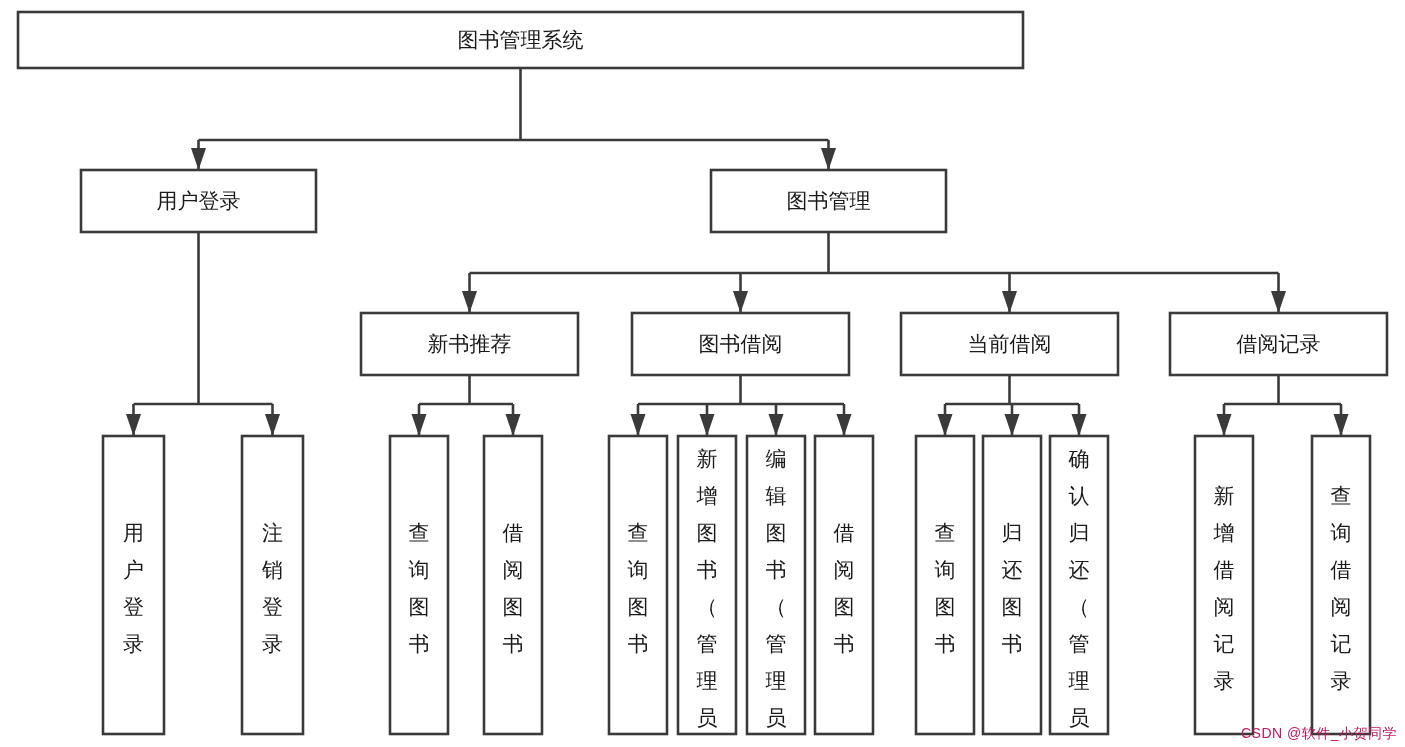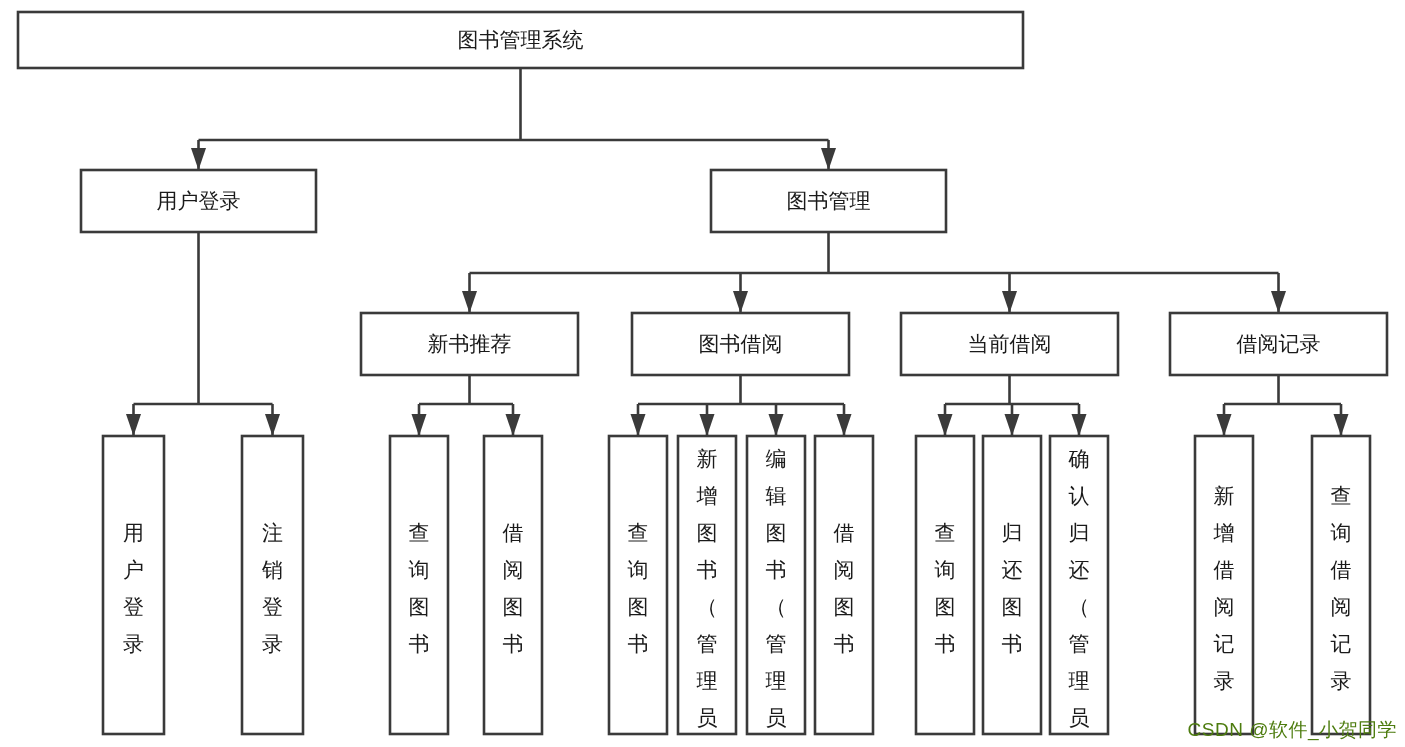--- a/index.html
+++ b/index.html
@@ -53,22 +53,22 @@
     font-family: "Liberation Sans", "DejaVu Sans", sans-serif;
     font-size: 21px;
     fill: #1a1a1a;
     text-anchor: middle;
   }
   .watermark {
     position: absolute;
     right: 8px;
     bottom: 4px;
     font-family: "Liberation Sans", "DejaVu Sans", sans-serif;
-    font-size: 19px;
-    color: #4d7c0f;
+    font-size: 14px;
+    color: #be185d;
     white-space: nowrap;
     letter-spacing: 0.5px;
     user-select: none;
   }
 </style>
 </head>
 <body>
 
 <div id="diagram-root">
   <svg class="diagram" id="diagram-svg" viewBox="0 0 1405 747">

